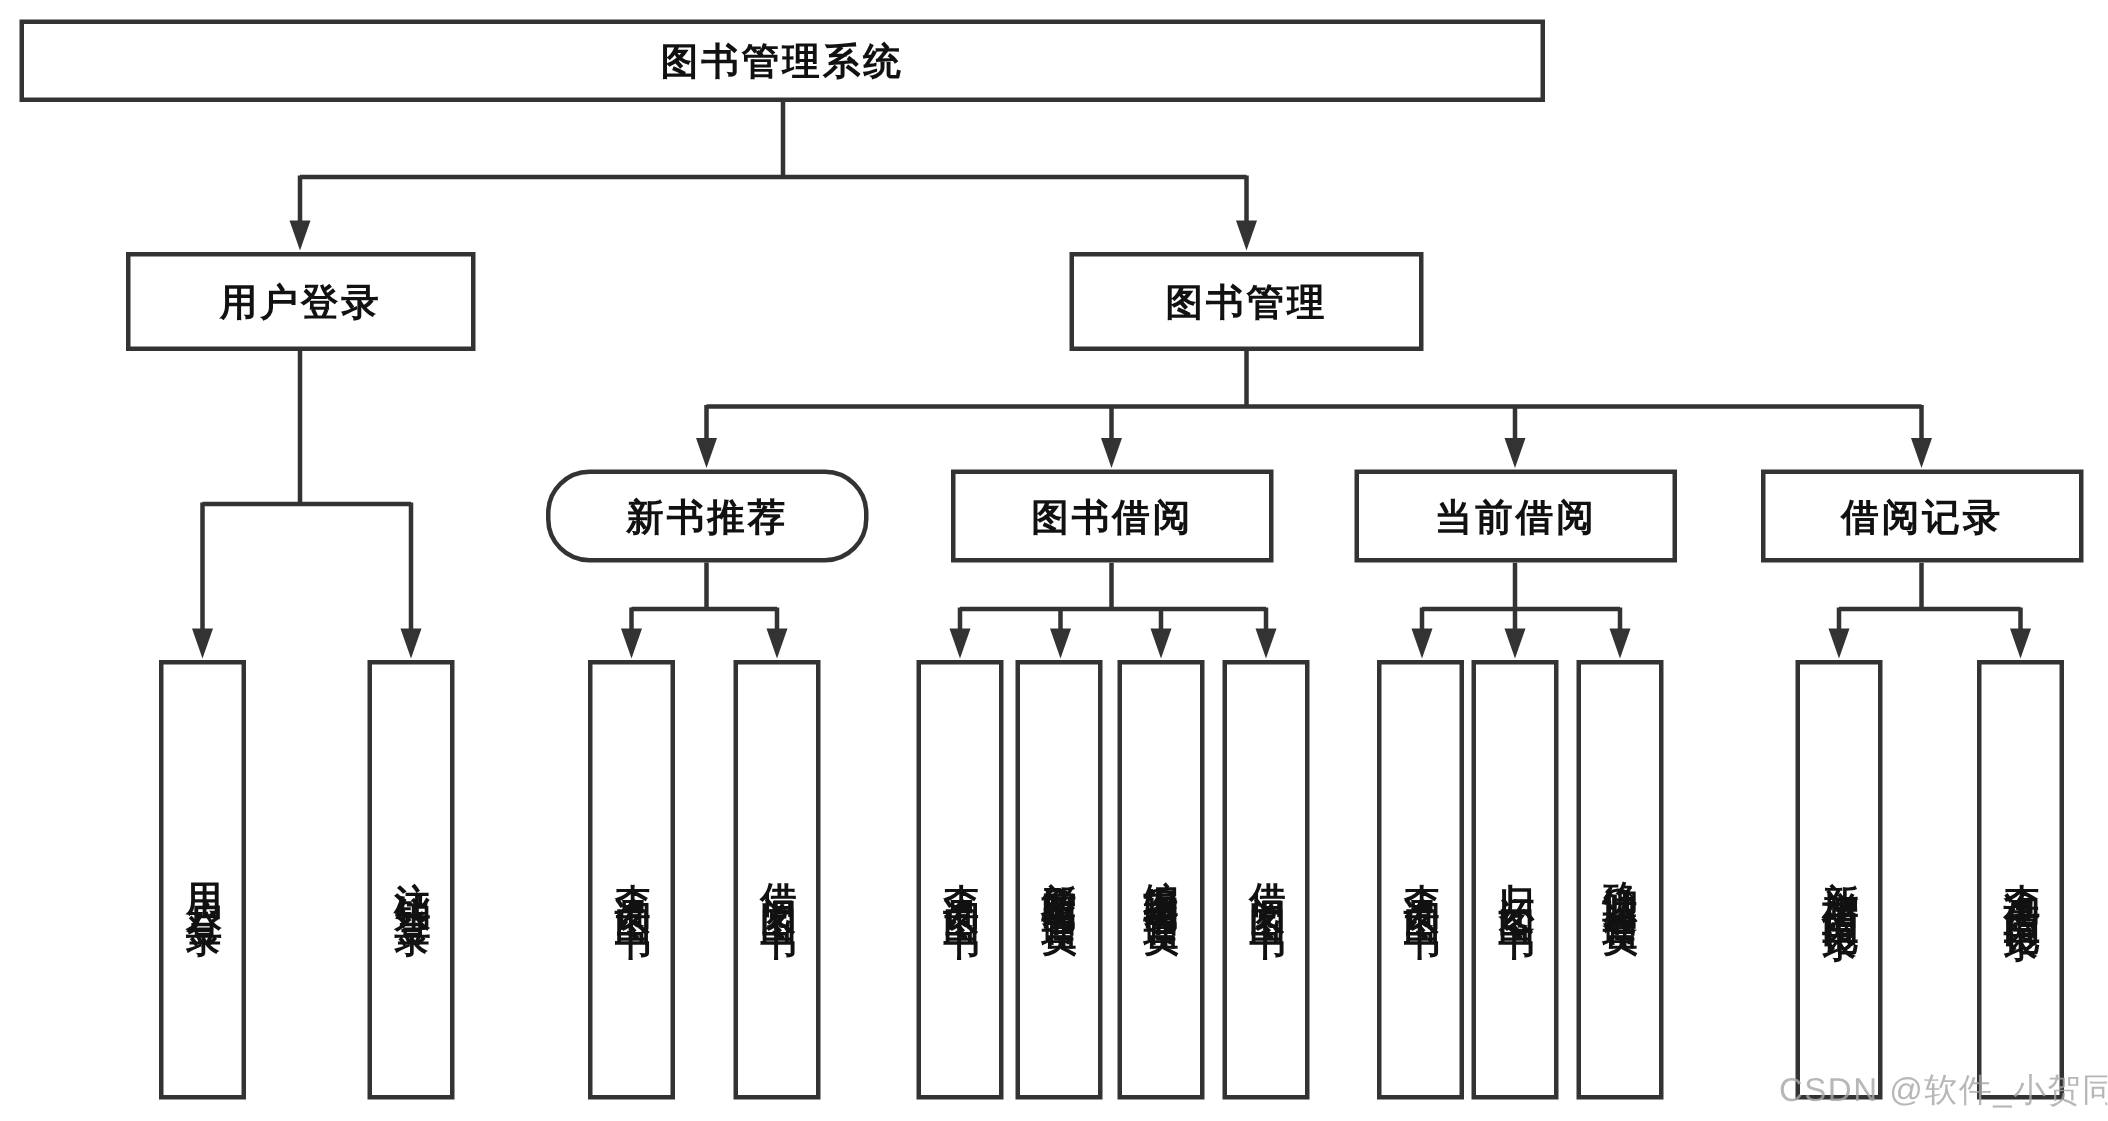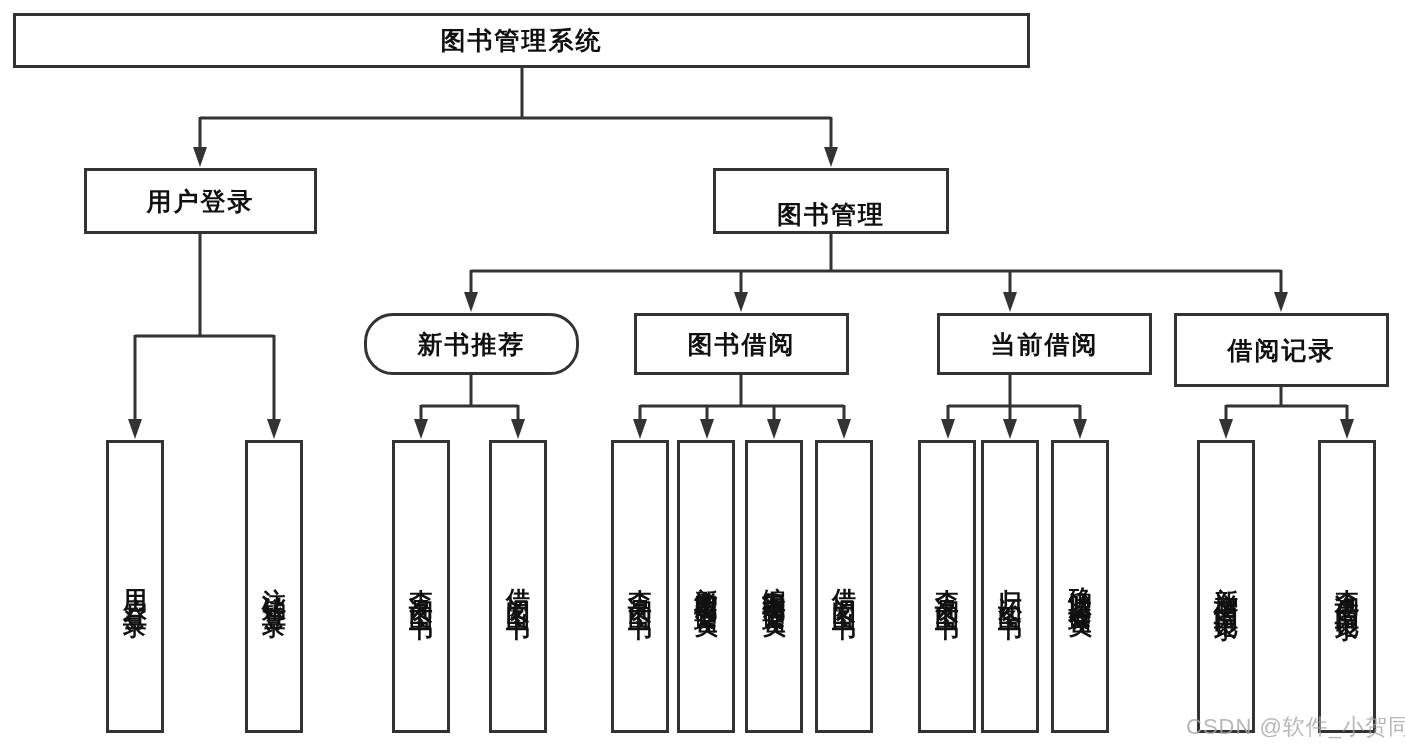--- a/index.html
+++ b/index.html
@@ -66,34 +66,34 @@
     </g>
   </svg>
 
   <div class="box root-box" style="left:13px; top:13px; width:1017px; height:55px;">
     <span class="hlabel">图书管理系统</span>
   </div>
 
   <div class="box" style="left:84px; top:168px; width:233px; height:66px;">
     <span class="hlabel">用户登录</span>
   </div>
-  <div class="box" style="left:713px; top:168px; width:236px; height:66px;align-items:flex-end;">
+  <div class="box" style="left:713px; top:168px; width:236px; height:66px;">
     <span class="hlabel">图书管理</span>
   </div>
 
   <div class="box" style="left:364px; top:313px; width:215px; height:62px;border-radius:29px;">
     <span class="hlabel">新书推荐</span>
   </div>
   <div class="box" style="left:634px; top:313px; width:215px; height:62px;justify-content:center;">
     <span class="hlabel">图书借阅</span>
   </div>
-  <div class="box" style="left:903px; top:313px; width:215px; height:62px;margin-left:34px;">
+  <div class="box" style="left:903px; top:313px; width:215px; height:62px;">
     <span class="hlabel">当前借阅</span>
   </div>
-  <div class="box" style="left:1174px; top:313px; width:215px; height:74px;">
+  <div class="box" style="left:1174px; top:313px; width:215px; height:62px;">
     <span class="hlabel">借阅记录</span>
   </div>
 
   <div class="box vbox" style="left:106px;">
     <span class="vtext">用户登录</span>
   </div>
   <div class="box vbox" style="left:245px;">
     <span class="vtext">注销登录</span>
   </div>
 

